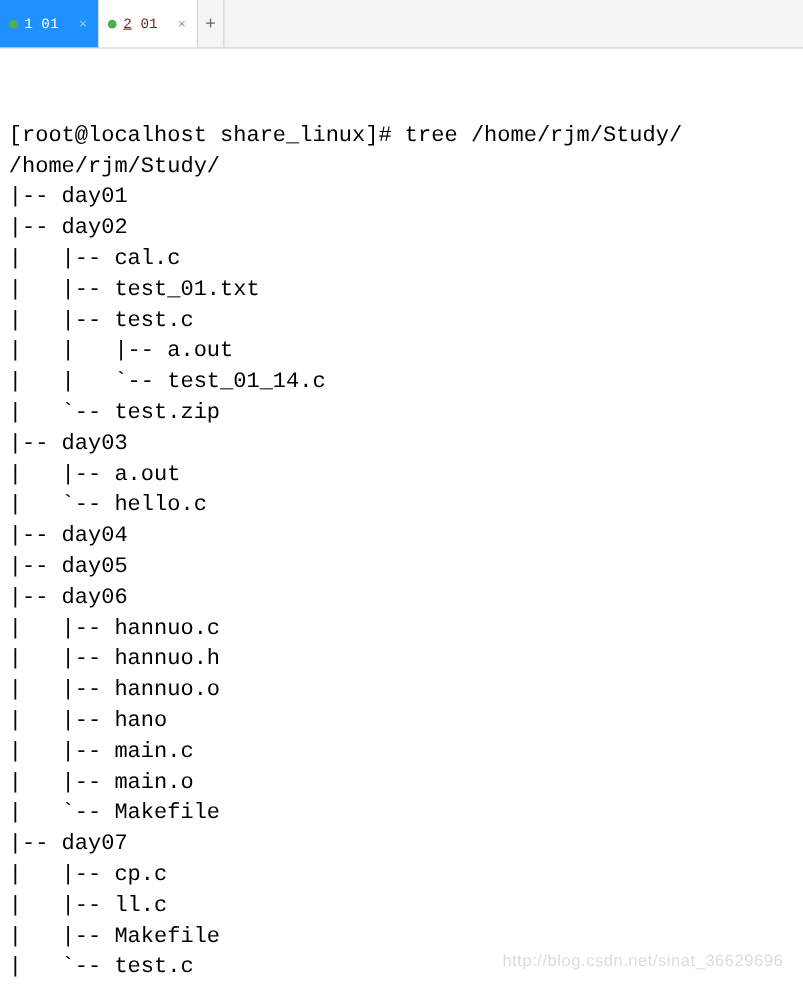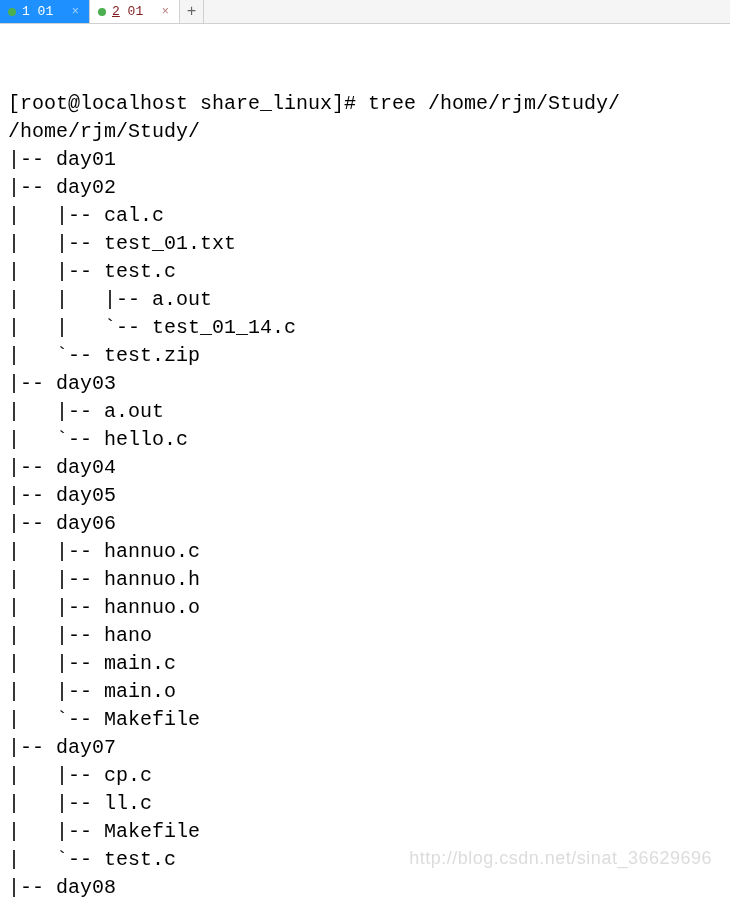--- a/index.html
+++ b/index.html
@@ -12,21 +12,21 @@
       height: 897px;
       background: #ffffff;
       font-family: "Consolas", "Monaco", "Courier New", monospace;
       overflow: hidden;
       position: relative;
     }
     .tab-bar {
       display: flex;
       background: #f5f5f5;
       border-bottom: 1px solid #d0d0d0;
-      height: 24px;
+      height: 44px;
       align-items: stretch;
     }
     .tab {
       display: flex;
       align-items: center;
       padding: 0 8px;
       border-right: 1px solid #d0d0d0;
       font-size: 13px;
       gap: 6px;
       min-width: 90px;
@@ -71,23 +71,23 @@
       line-height: 1.4;
       color: #000000;
       white-space: pre;
       font-family: "Consolas", "Monaco", "Courier New", monospace;
     }
     .terminal .line {
       display: block;
     }
     .watermark {
       position: absolute;
-      bottom: 28px;
+      bottom: 15px;
       right: 18px;
-      font-size: 18px;
+      font-size: 15px;
       color: #dcdcdc;
       font-family: Arial, sans-serif;
       letter-spacing: 0.5px;
     }
     .underline {
       text-decoration: underline;
     }
   </style>
 </head>
 <body>

